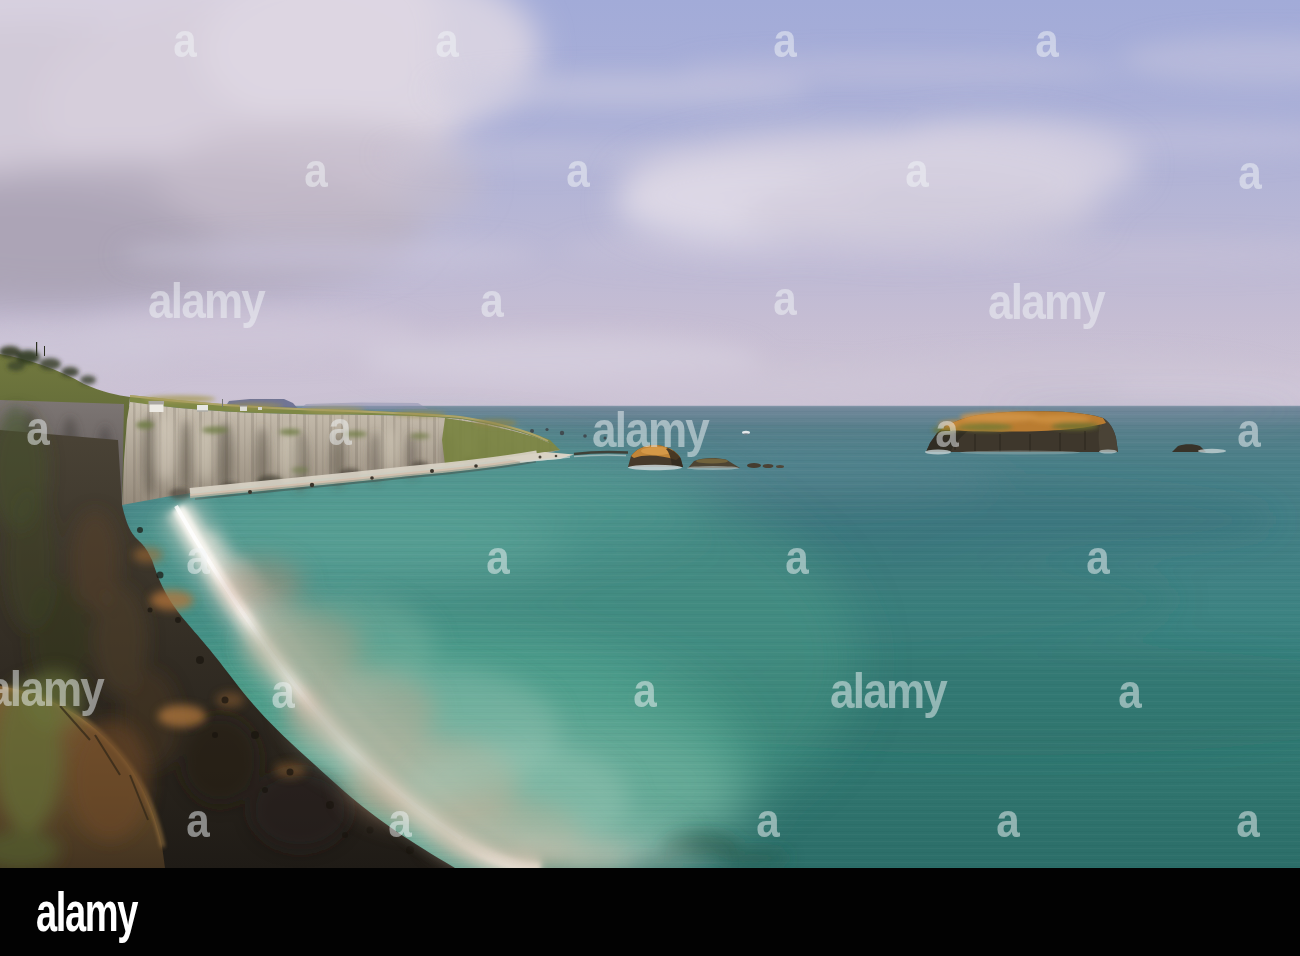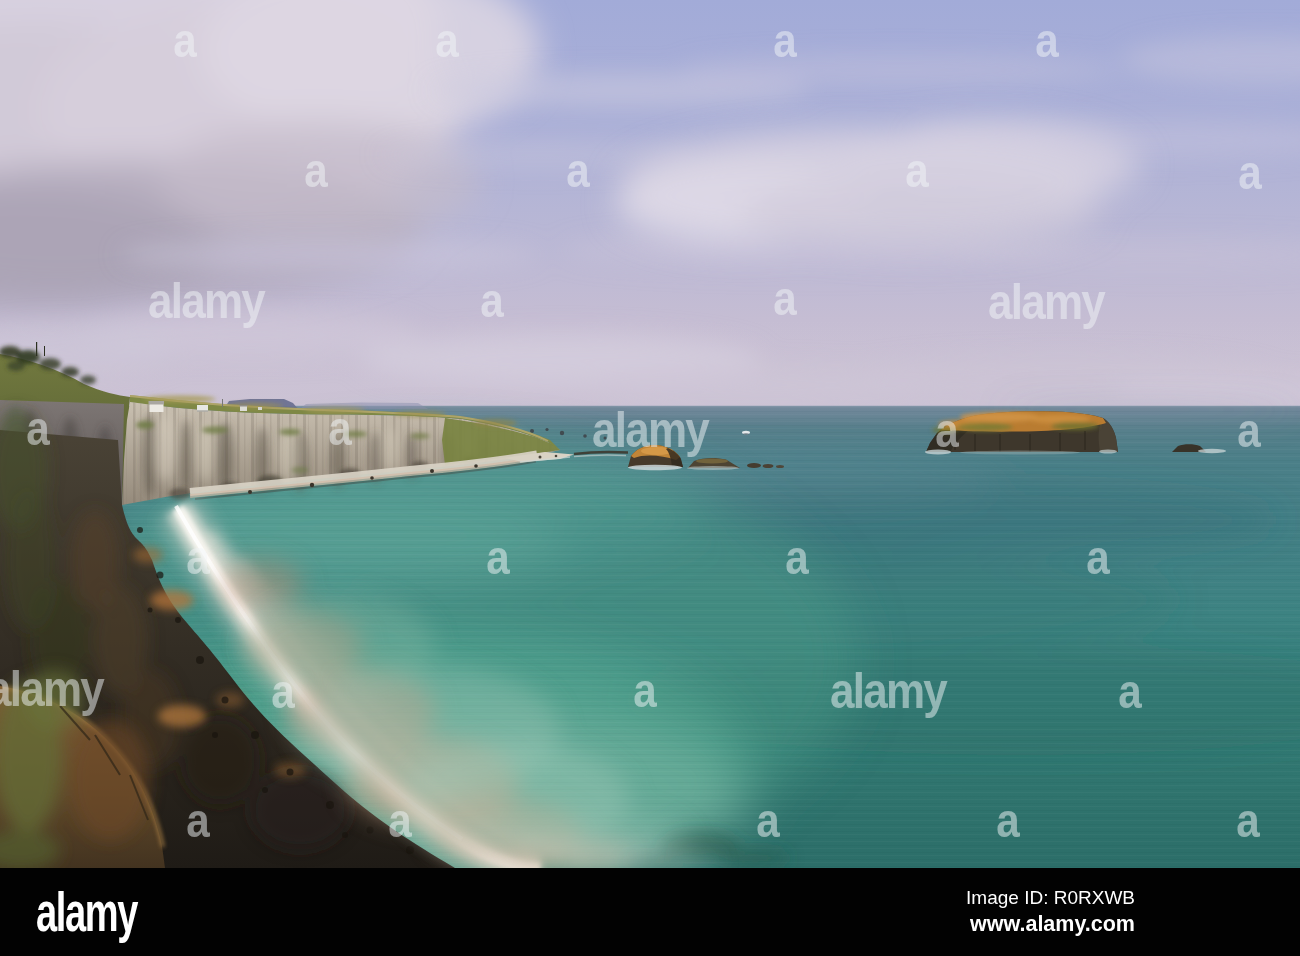--- a/index.html
+++ b/index.html
@@ -446,19 +446,15 @@
       <div class="wm letter" style="left: 1130px; top: 691px;">a</div>
       <div class="wm letter" style="left: 198px; top: 820px;">a</div>
       <div class="wm letter" style="left: 400px; top: 820px;">a</div>
       <div class="wm letter" style="left: 768px; top: 820px;">a</div>
       <div class="wm letter" style="left: 1008px; top: 820px;">a</div>
       <div class="wm letter" style="left: 1248px; top: 820px;">a</div>
     </div>
 
   <div class="footer">
     <div class="logo">alamy</div>
-    <div class="footer-right">
-      <div class="image-id">Image ID: R0RXWB</div>
-      <div class="url">www.alamy.com</div>
-    </div>
   </div>
 
 </div>
 
 </body></html>

